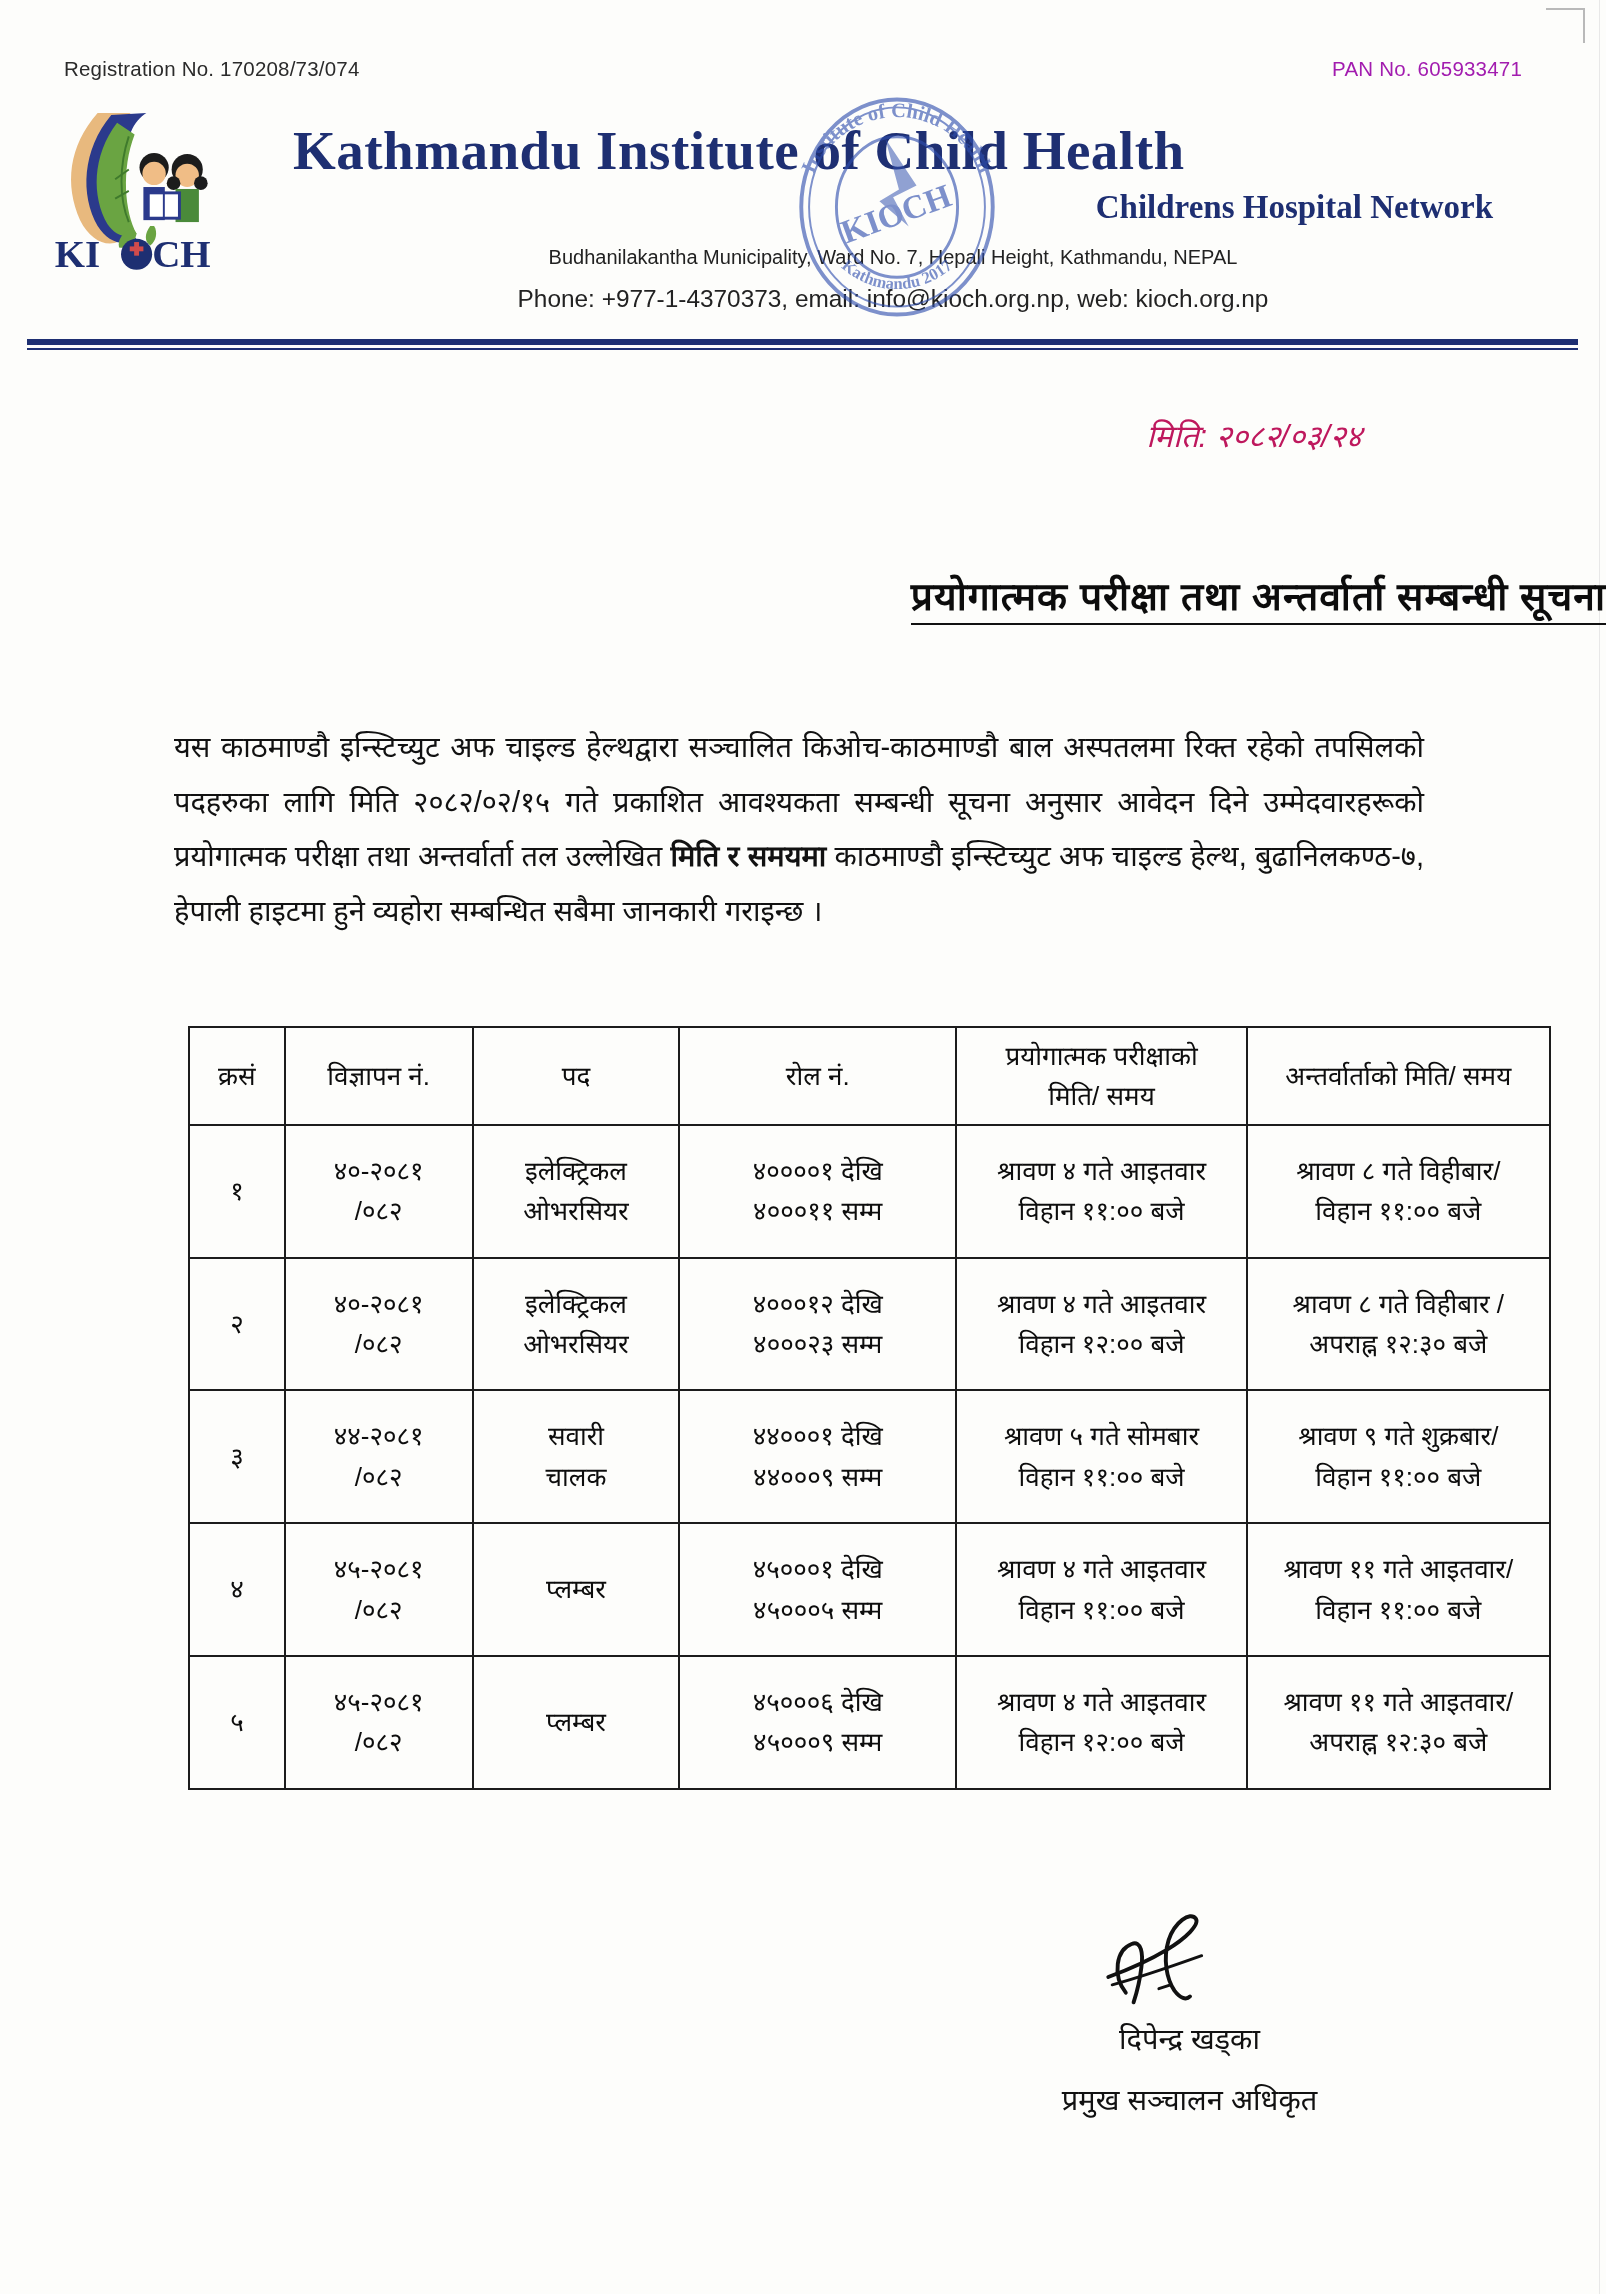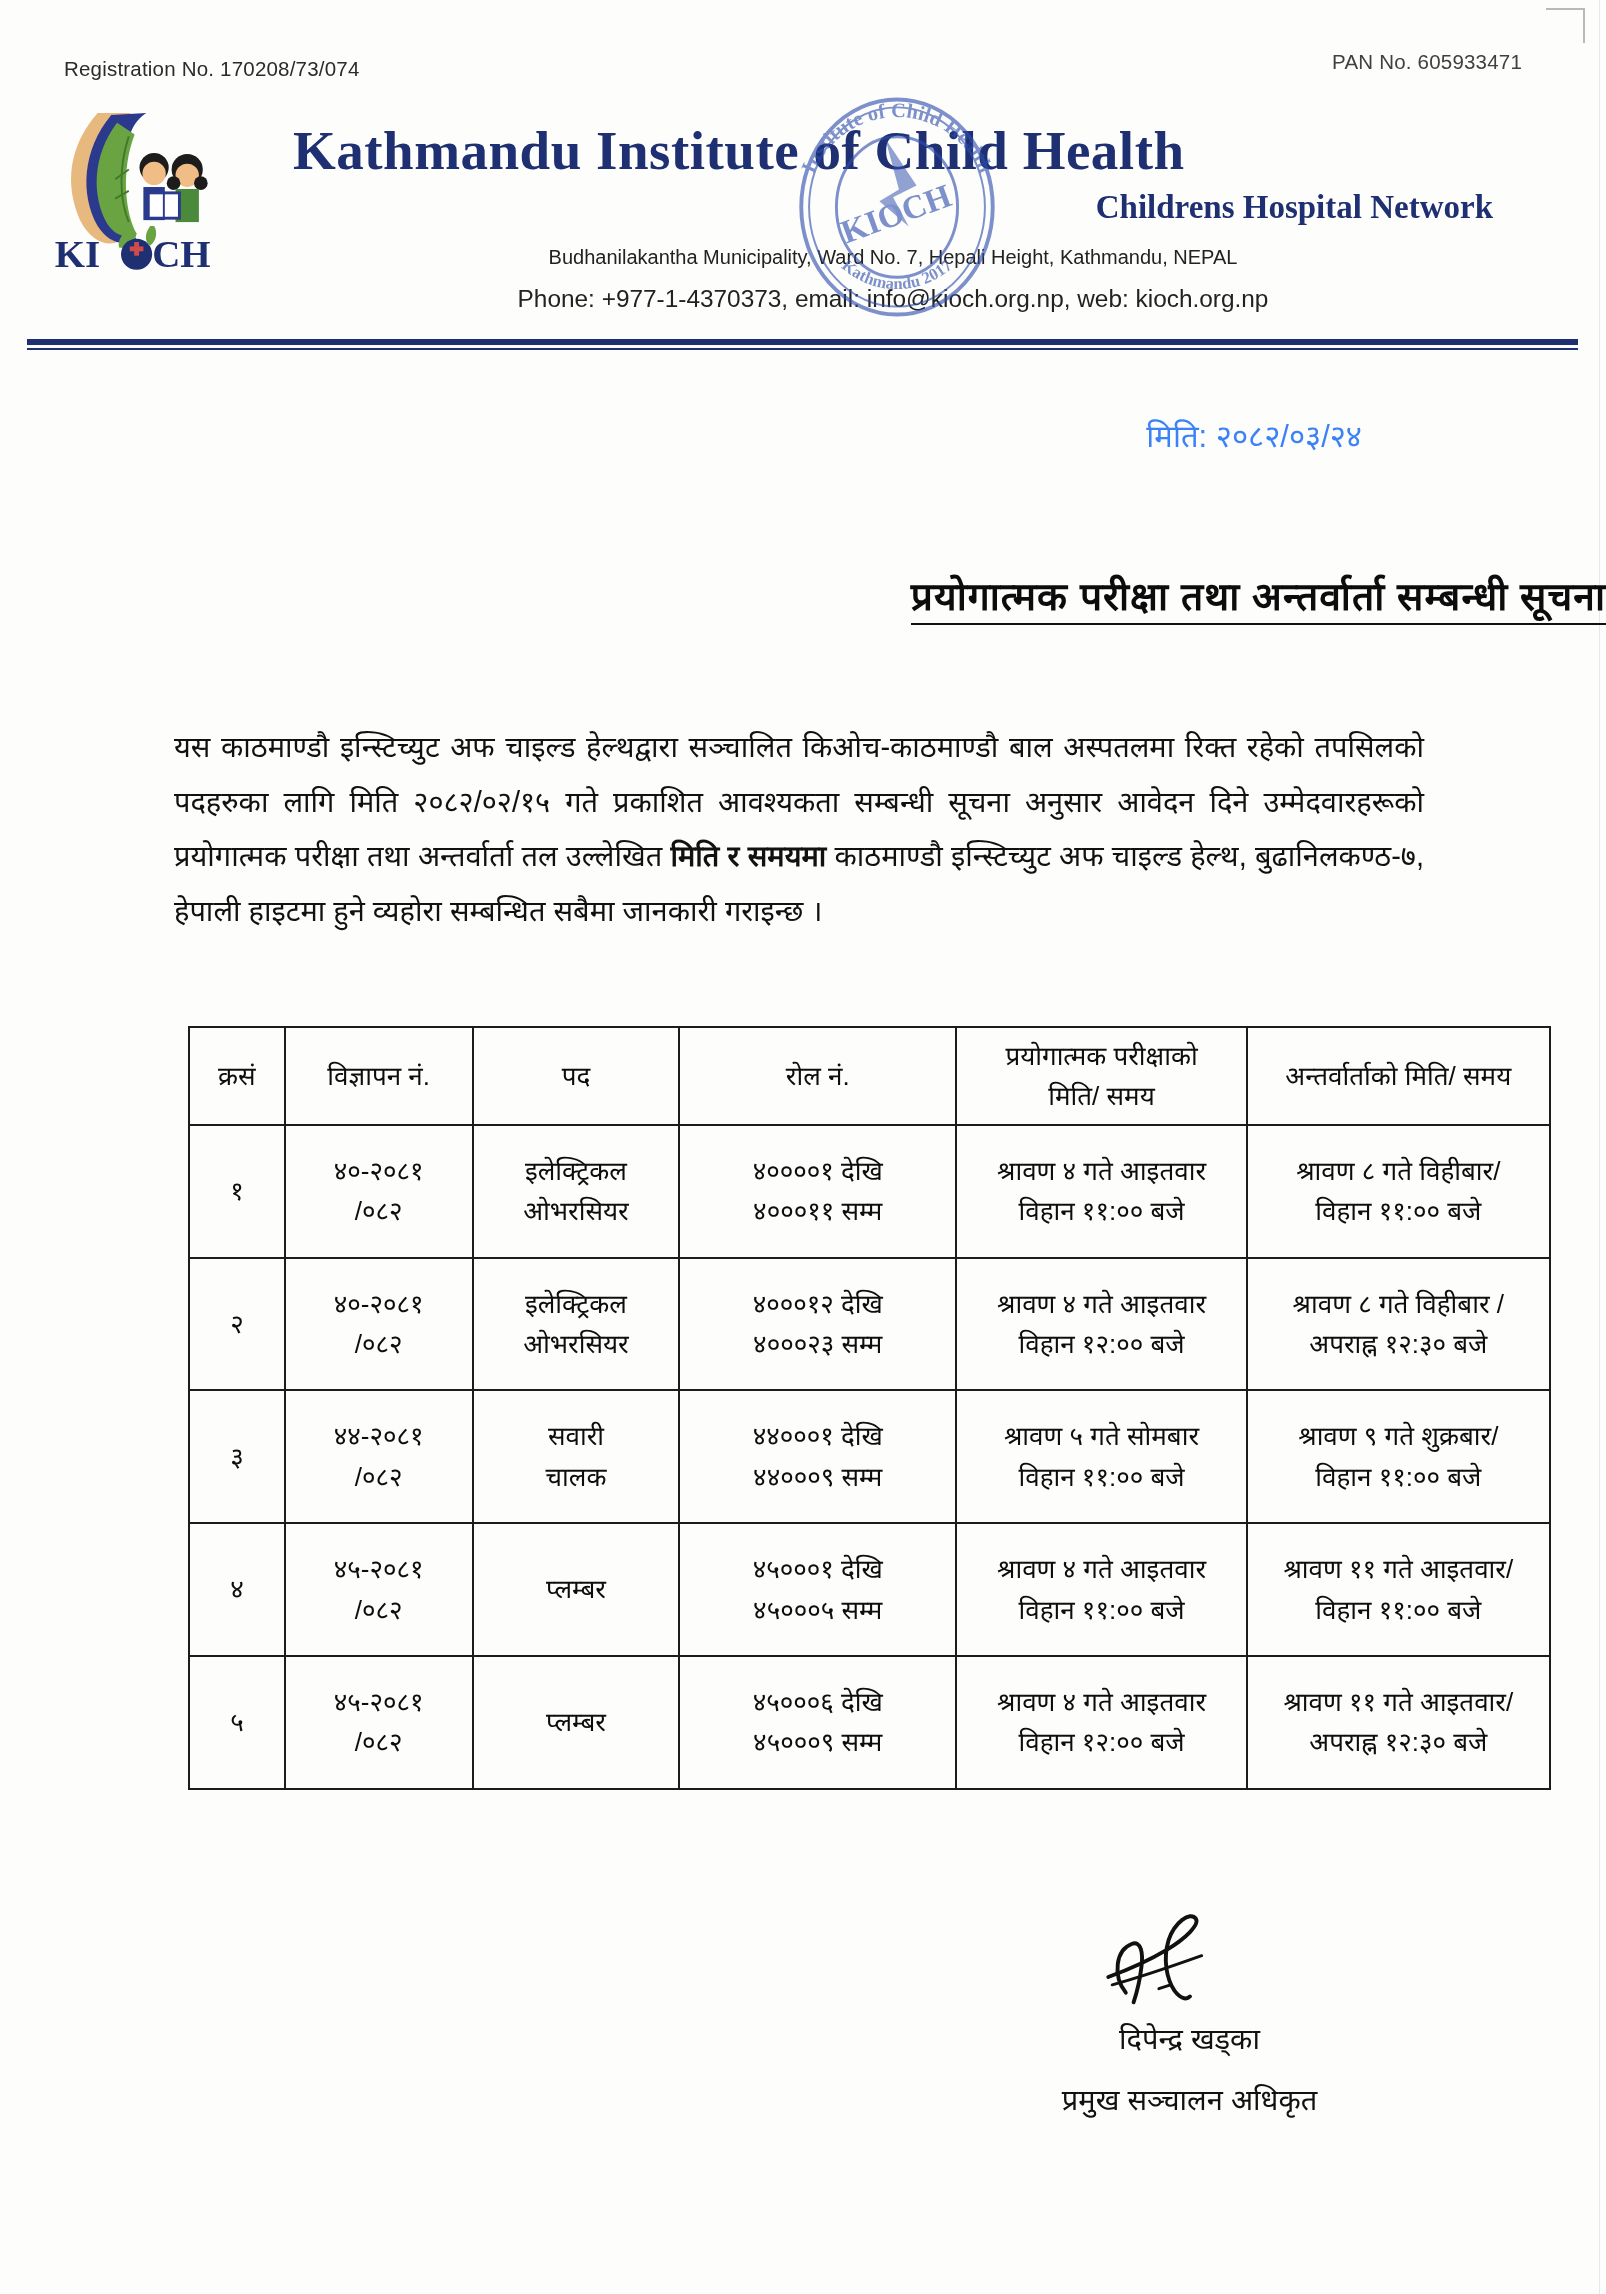--- a/index.html
+++ b/index.html
@@ -46,23 +46,23 @@
     position: absolute;
     left: 64px;
     top: 57px;
     font-size: 20.5px;
     color: #2b2b2b;
     letter-spacing: 0.2px;
   }
   .pan-no {
     position: absolute;
     right: 84px;
-    top: 50px;
+    top: 57px;
     font-size: 20.5px;
-    color: #404040;
+    color: #a21caf;
     letter-spacing: 0.2px;
   }
 
   .logo {
     position: absolute;
     left: 47px;
     top: 105px;
     width: 185px;
     height: 166px;
   }
@@ -139,21 +139,22 @@
     height: 2px;
     background: #1e2f72;
   }
 
   
   .date-line {
     position: absolute;
     right: 244px;
     top: 414px;
     font-size: 31px;
-    color: #3b82f6;
+    color: #be185d;
+    font-style: italic;
   }
 
   .doc-title {
     position: absolute;
     left: 0;
     top: 568px;
     width: 1606px;
     text-align: right;
     font-size: 39px;
     font-weight: bold;

